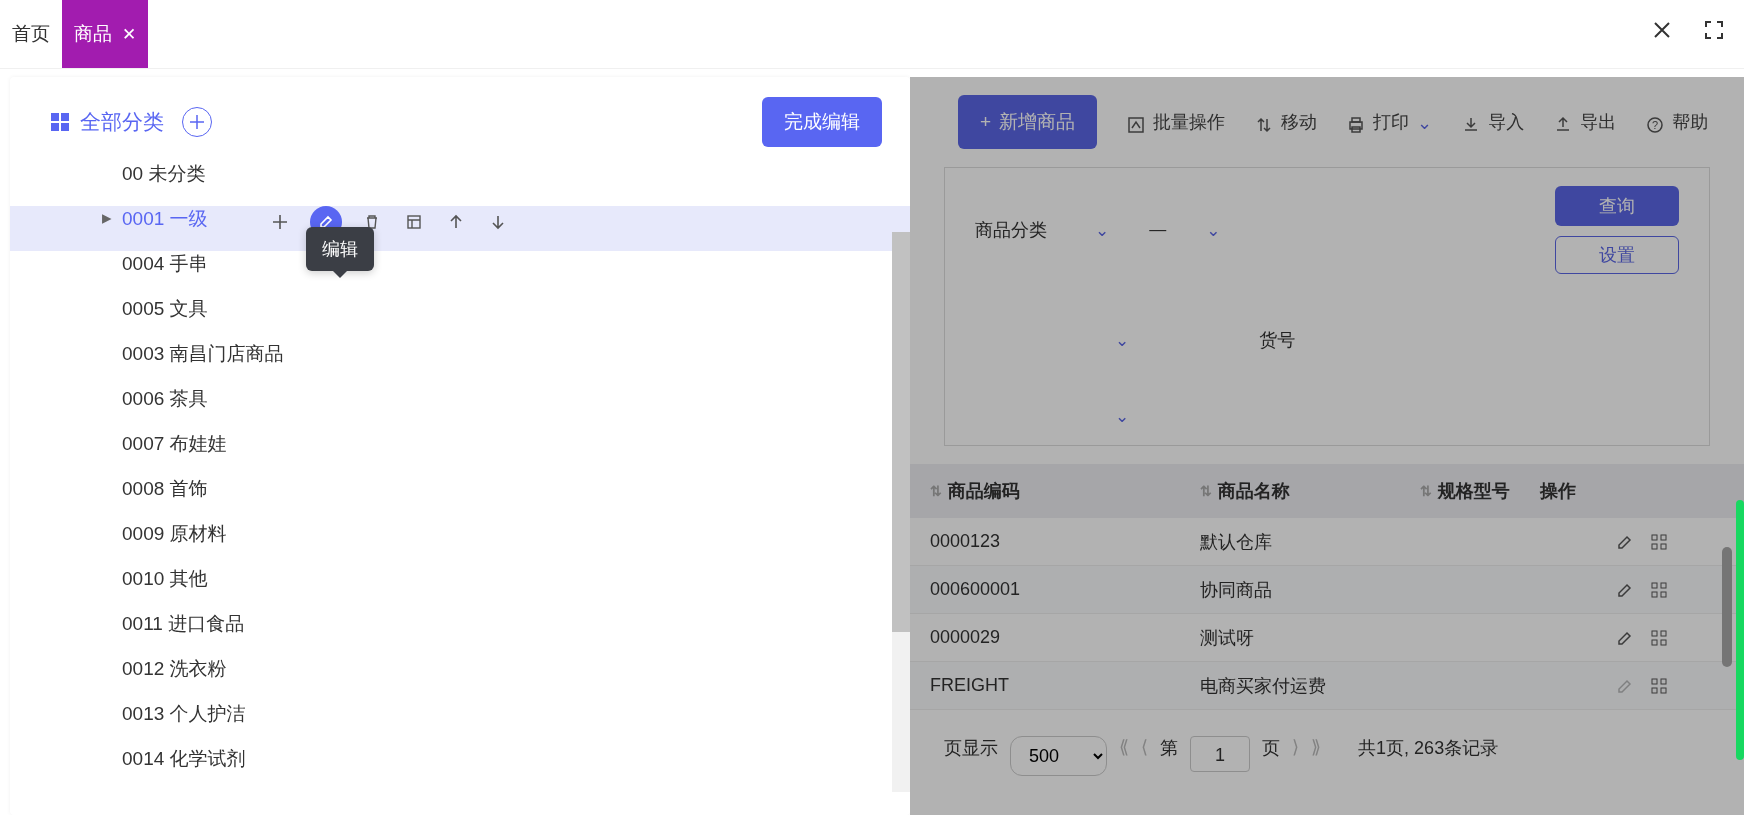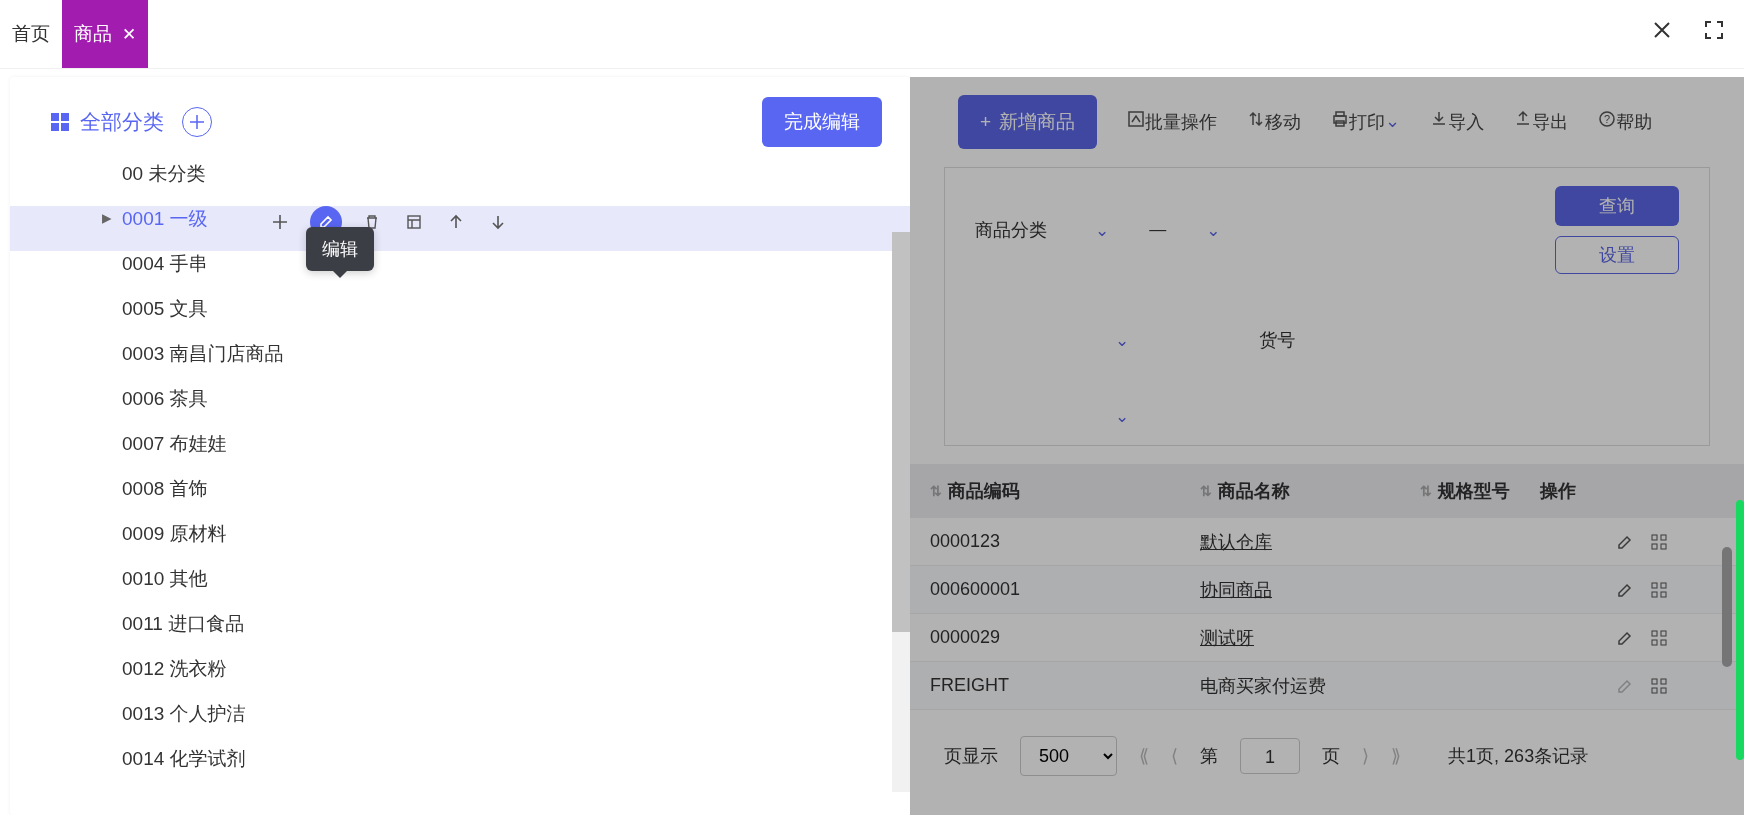--- a/index.html
+++ b/index.html
@@ -32,40 +32,40 @@
 .tooltip{position:absolute;background:#3b3e45;color:#fff;padding:10px 16px;border-radius:6px;font-size:18px;top:150px;left:296px;box-shadow:0 2px 8px rgba(0,0,0,.2);z-index:10}
 .tooltip:after{content:"";position:absolute;bottom:-7px;left:50%;margin-left:-7px;border:7px solid transparent;border-top-color:#3b3e45;border-bottom:none}
 .scrollbar-track{position:absolute;right:0;top:155px;width:18px;height:560px;background:#f1f1f1}
 .scrollbar-thumb{position:absolute;right:0;top:155px;width:18px;height:400px;background:#c1c1c1}
 
 .right-panel{flex:1;position:relative;filter:brightness(.82) saturate(.9);background:#fff;margin-left:0;height:100%;overflow:hidden}
 .right-inner{position:relative;width:100%;height:100%}
 .overlay{position:absolute;inset:0;background:rgba(0,0,0,.15);pointer-events:none}
 .toolbar{display:flex;align-items:center;gap:30px;padding:18px 34px 18px 48px;font-size:18px;color:#444}
 .new-btn{background:#5966F2;color:#fff;border:none;padding:14px 22px;border-radius:6px;display:flex;align-items:center;gap:8px;font-size:19px}
-.tool-item{display:flex;align-items:flex-start;cursor:pointer}
+.tool-item{display:flex;align-items:flex-end;gap:8px;cursor:pointer}
 .filter-box{border:1px solid #ddd;margin:0 34px;padding:18px 30px;display:flex;align-items:center;gap:50px;flex-wrap:wrap}
 .filter-row{display:flex;align-items:center;gap:40px;width:100%}
 .filter-label{font-size:18px;color:#333;min-width:80px}
 .chev{color:#5966F2}
 .side-btns{display:flex;flex-direction:column;gap:10px;margin-left:auto}
 .query-btn{background:#5966F2;color:#fff;border:none;padding:8px 44px;border-radius:6px;font-size:18px}
 .setting-btn{background:#fff;color:#5966F2;border:1px solid #5966F2;padding:6px 28px;border-radius:6px;font-size:18px}
 .table{margin:18px 0 0 0;width:100%}
 .thead{display:flex;background:#EEEFF4;height:54px;align-items:center;font-size:18px;color:#333;font-weight:600;padding-left:20px}
 .th{display:flex;align-items:center;gap:6px}
 .th1{width:270px}.th2{width:220px}.th3{width:120px}.th4{flex:1;}
 .sort-icon{color:#aaa;font-size:14px}
 .tr{display:flex;height:48px;align-items:center;font-size:18px;padding-left:20px;border-bottom:1px solid #eee}
 .tr:nth-child(odd){background:#fafbfd}
 .td1{width:270px}.td2{width:220px}.td3{width:120px}.td4{flex:1;display:flex;justify-content:center;gap:16px}
-.link{text-decoration:underline;color:#333}
-.pager{display:flex;align-items:center;gap:22px;padding:26px 34px;font-size:18px;color:#333}
+.link{color:#333}
+.pager{display:flex;align-items:flex-start;gap:12px;padding:26px 34px;font-size:18px;color:#333}
 .pager-num{border:1px solid #ccc;width:60px;height:36px;text-align:center;line-height:36px;border-radius:4px}
-.pager select{border:1px solid #ccc;height:40px;padding:0 30px 0 14px;border-radius:4px;font-size:18px;background:#fff}
+.pager select{border:1px solid #ccc;height:40px;padding:0 30px 0 14px;border-radius:12px;font-size:18px;background:#fff}
 .right-scroll{position:absolute;right:12px;top:470px;width:10px;height:120px;background:#a8a8a8;border-radius:5px}
 .green-bar{position:absolute;right:0;top:500px;width:8px;height:260px;background:#18d860;border-radius:4px}
 svg{display:block}
 </style>
 </head>
 <body>
 
 <div class="top-tabs">
   <div class="tab">
       <span>首页</span>

